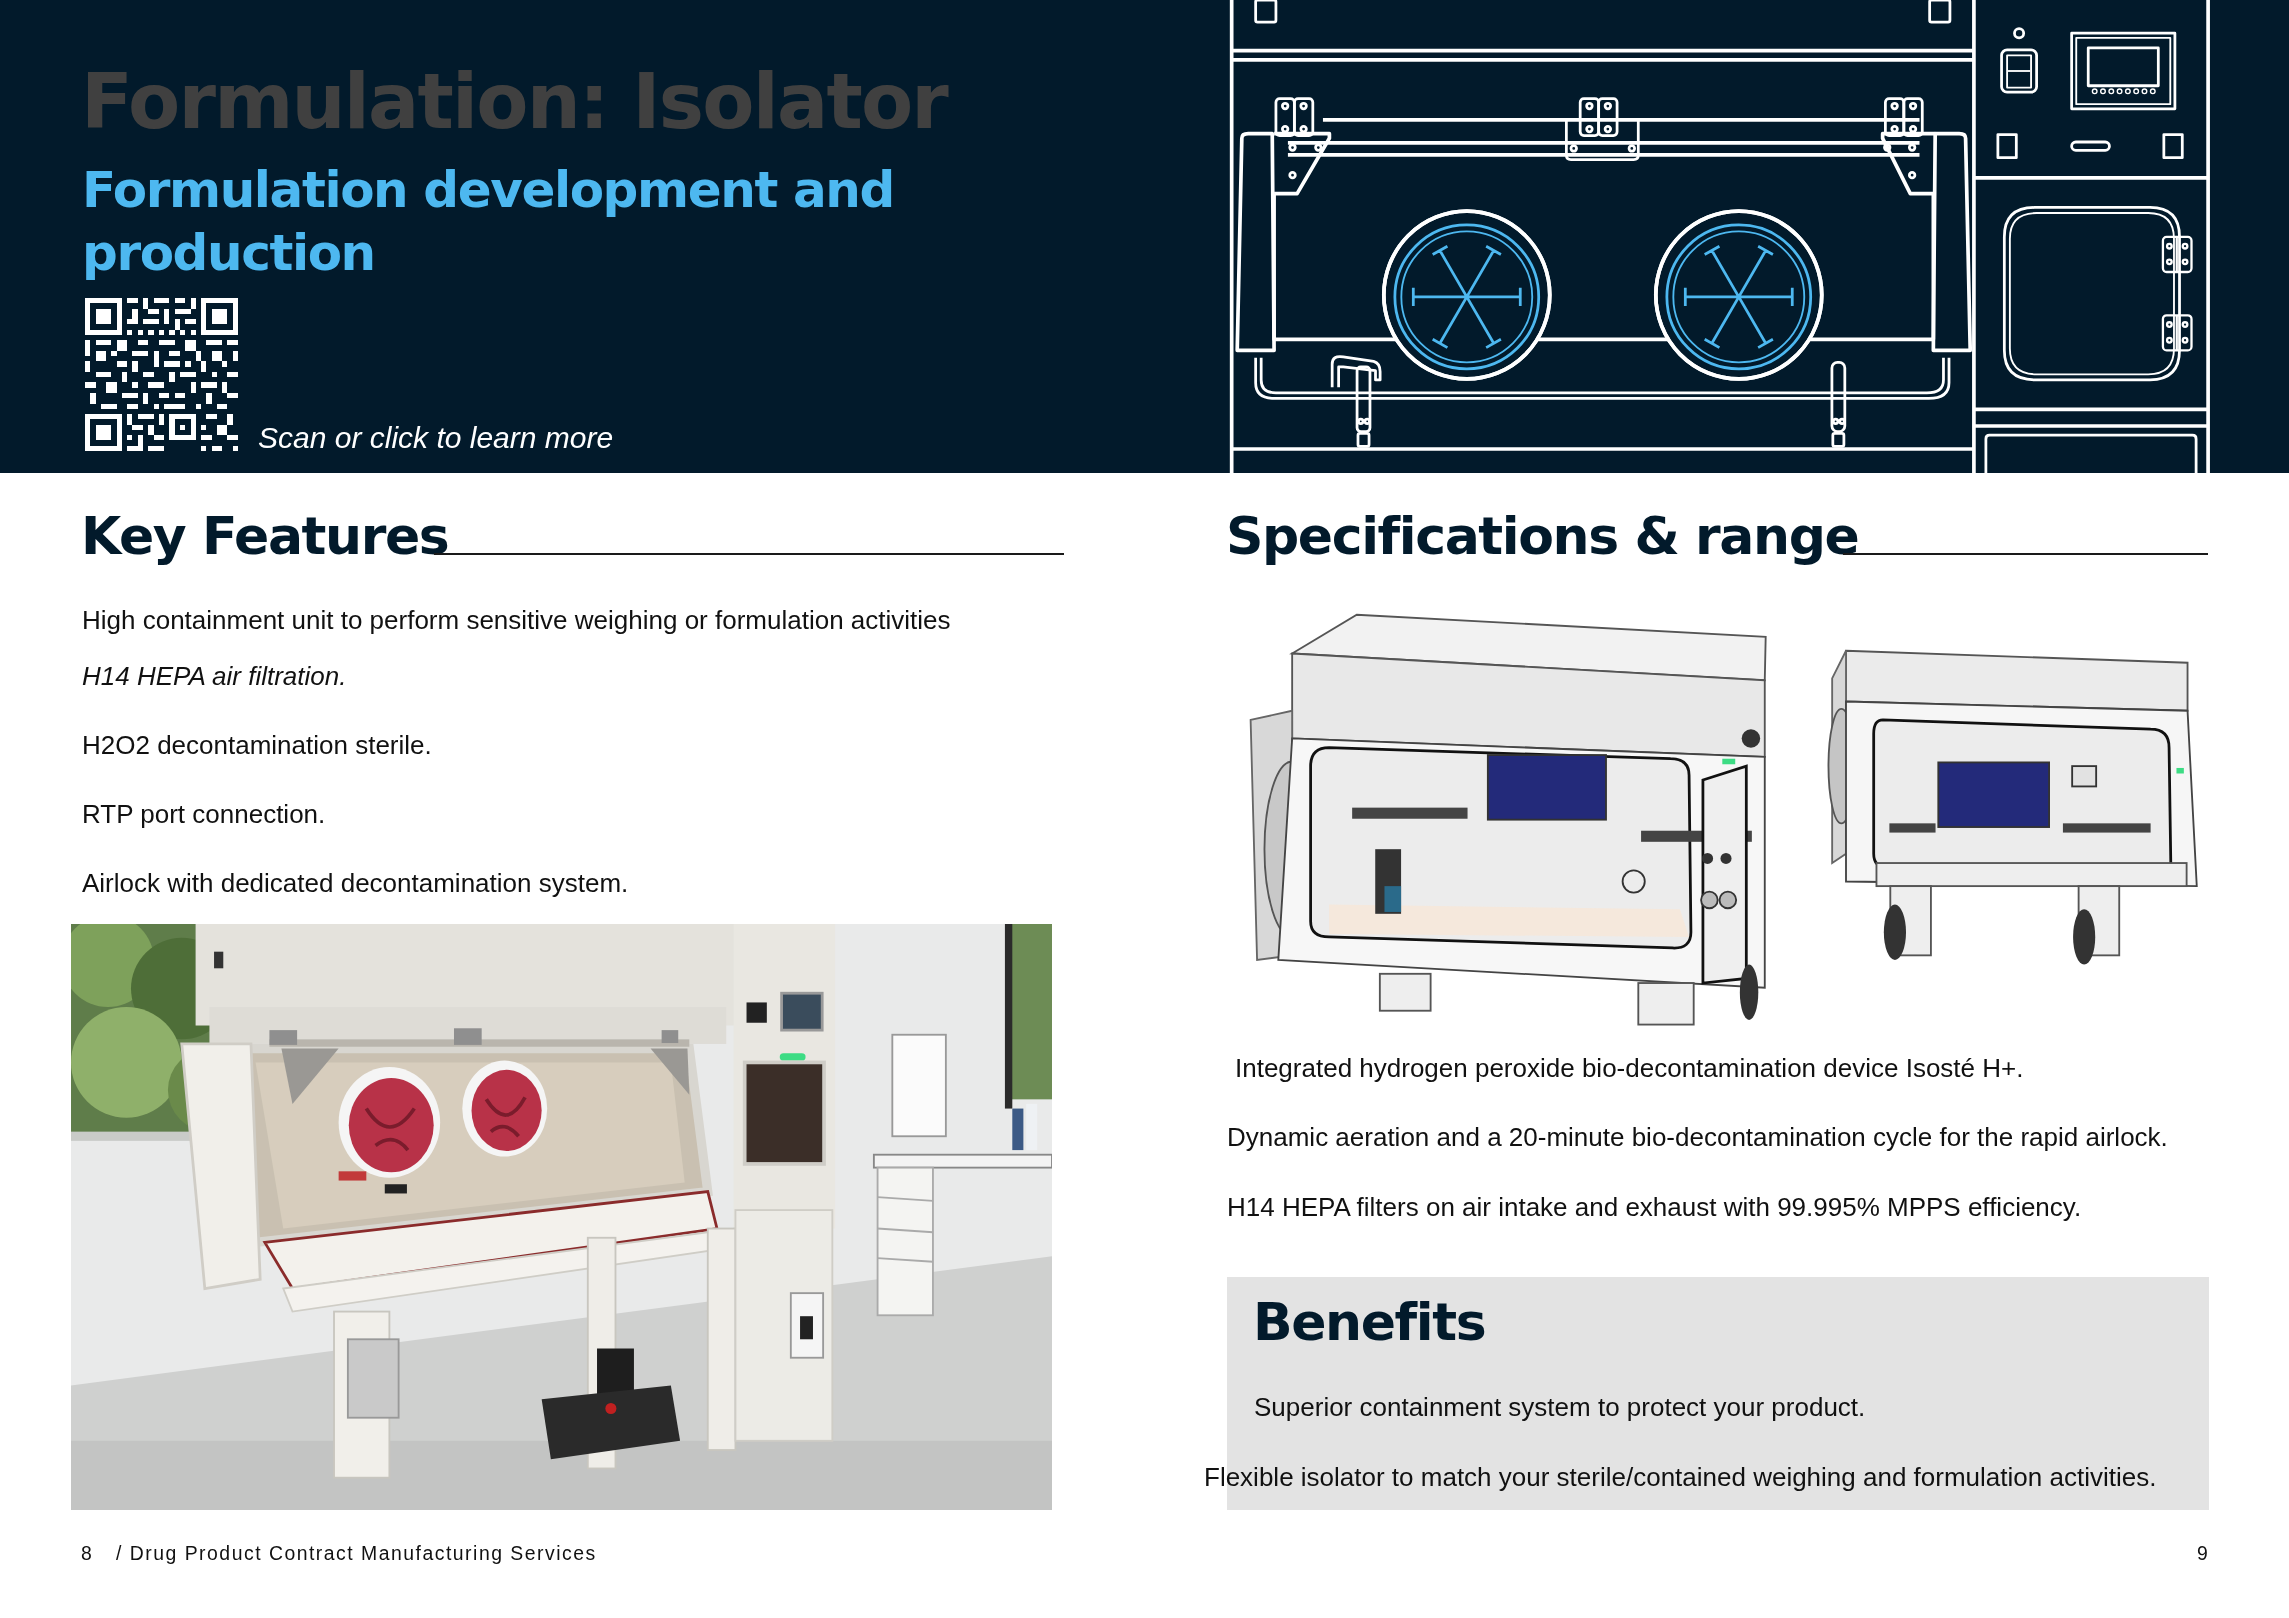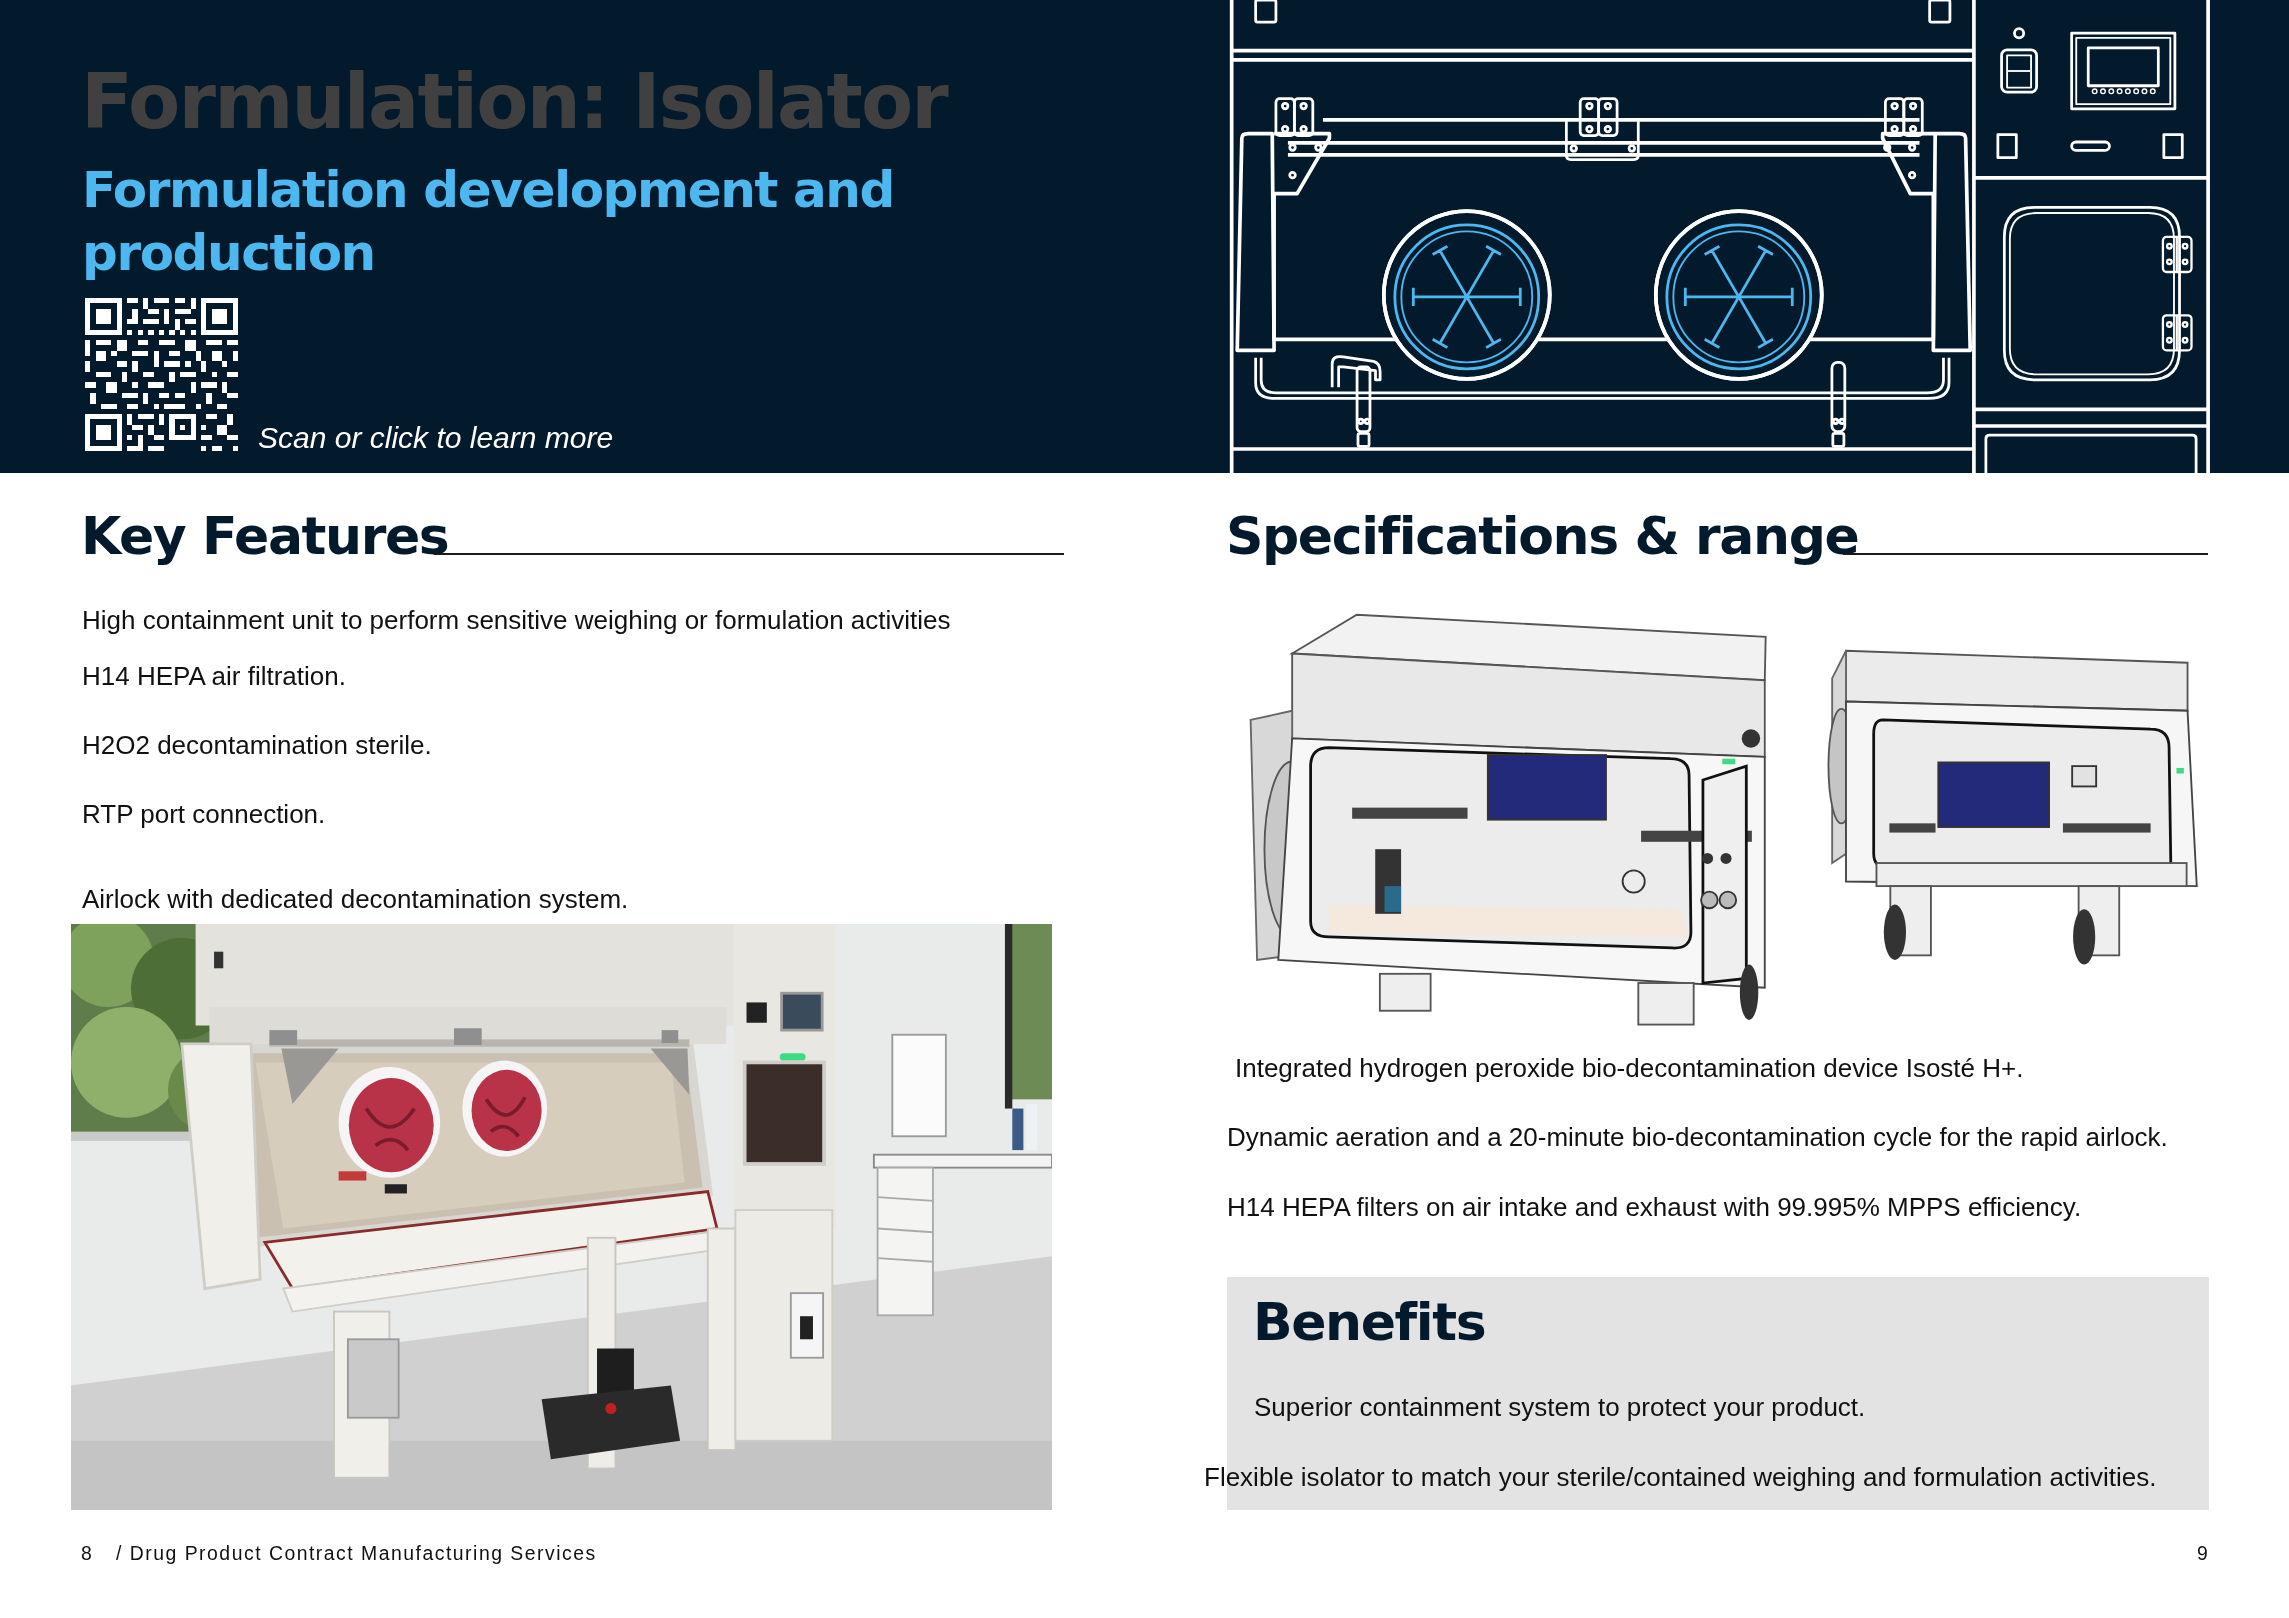--- a/index.html
+++ b/index.html
@@ -261,24 +261,24 @@
   </g>
   <line x1="2139" y1="444" x2="2393" y2="444"></line>
   <line x1="2139" y1="462" x2="2393" y2="462"></line>
   <path d="M2152 513 L2152 476 Q2152 472 2156 472 L2376 472 Q2380 472 2380 476 L2380 513" stroke-width="3"></path>
 </svg>
 
 <div class="abs section-heading" style="left:81px; top:506px;">Key Features</div>
 <div class="abs rule" style="left:434px; top:553px; width:630px;"></div>
 
 <div class="abs body-text" style="left:82px; top:605px;">High containment unit to perform sensitive weighing or formulation activities</div>
-<div class="abs body-text" style="left:82px; top:661px;">H14 HEPA air filtration.</div>
+<div class="abs body-text" style="left:82px; top:661px;font-style:italic;">H14 HEPA air filtration.</div>
 <div class="abs body-text" style="left:82px; top:730px;">H2O2 decontamination sterile.</div>
 <div class="abs body-text" style="left:82px; top:799px;">RTP port connection.</div>
-<div class="abs body-text" style="left:82px; top:868px;margin-top:16px;">Airlock with dedicated decontamination system.</div>
+<div class="abs body-text" style="left:82px; top:868px;">Airlock with dedicated decontamination system.</div>
 
 <div class="abs photo">
   <svg width="981" height="586" viewBox="0 0 1063 635">
 
     <rect x="0" y="0" width="1063" height="635" fill="#e9eaea"></rect>
 
     <rect x="0" y="0" width="190" height="230" fill="#5f7d4a"></rect>
     <circle cx="40" cy="40" r="50" fill="#7ea15b"></circle>
       <circle cx="120" cy="70" r="55" fill="#4e6e38"></circle>
       <circle cx="60" cy="150" r="60" fill="#8fb06a"></circle>

